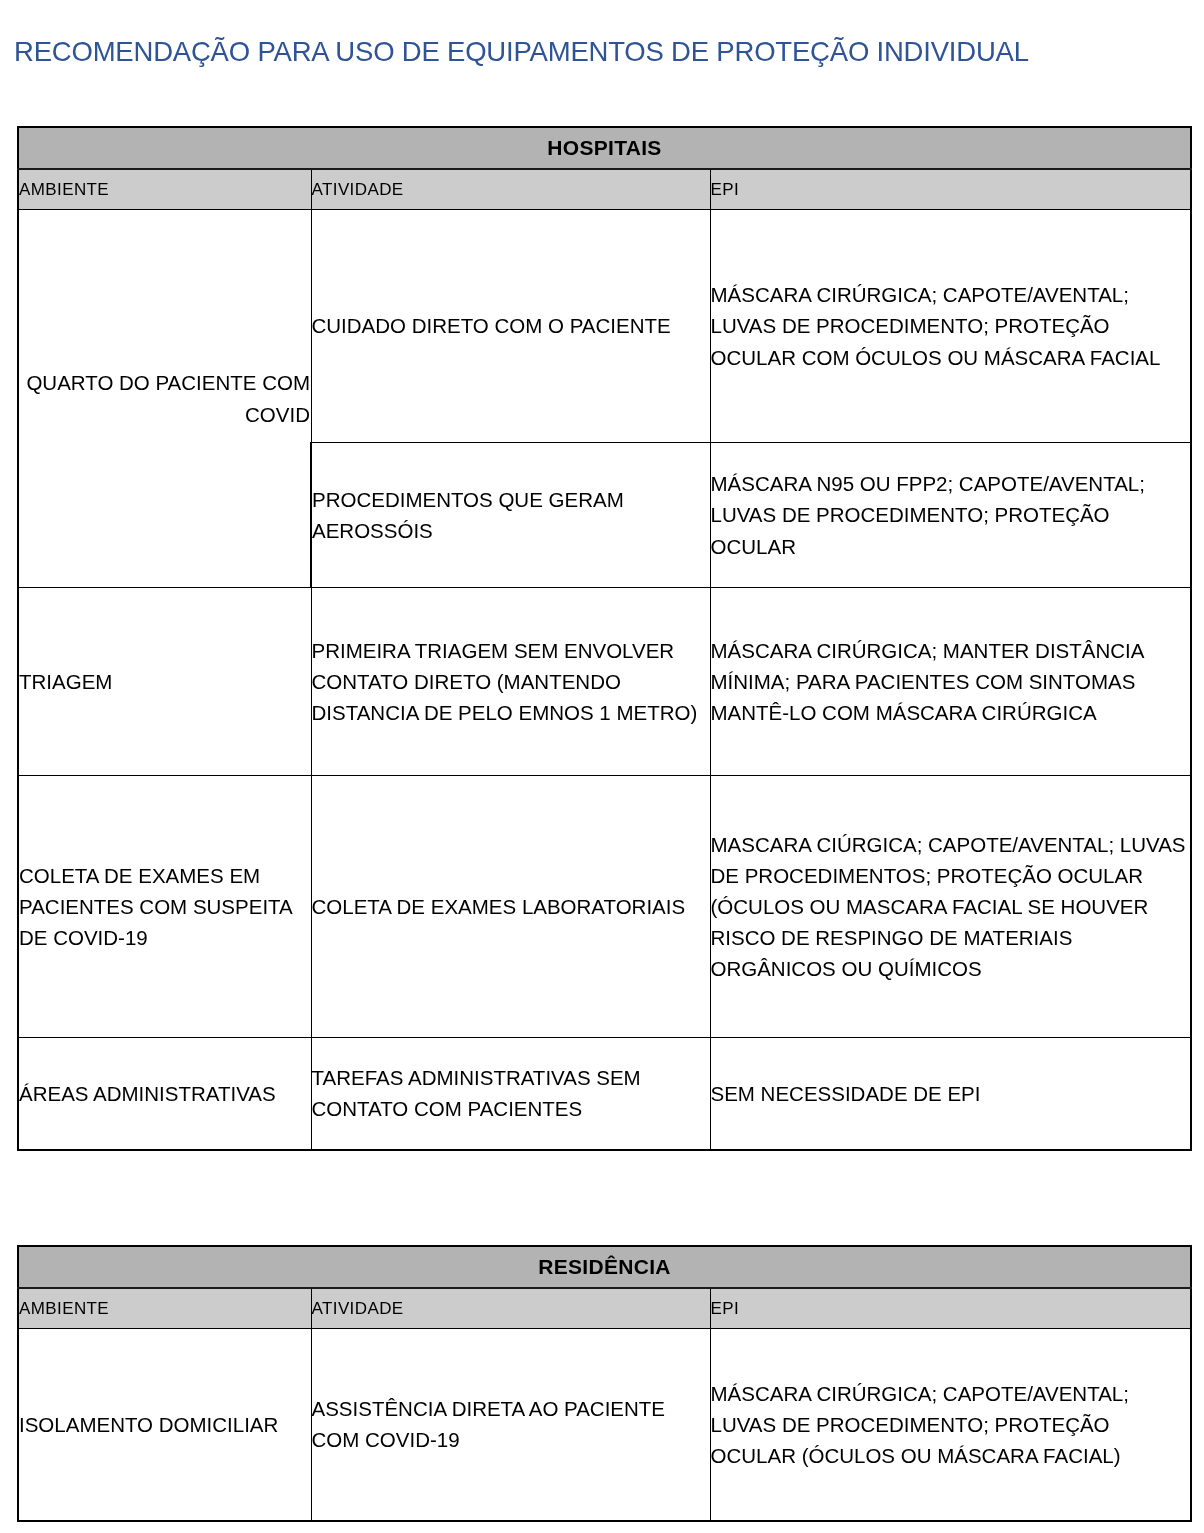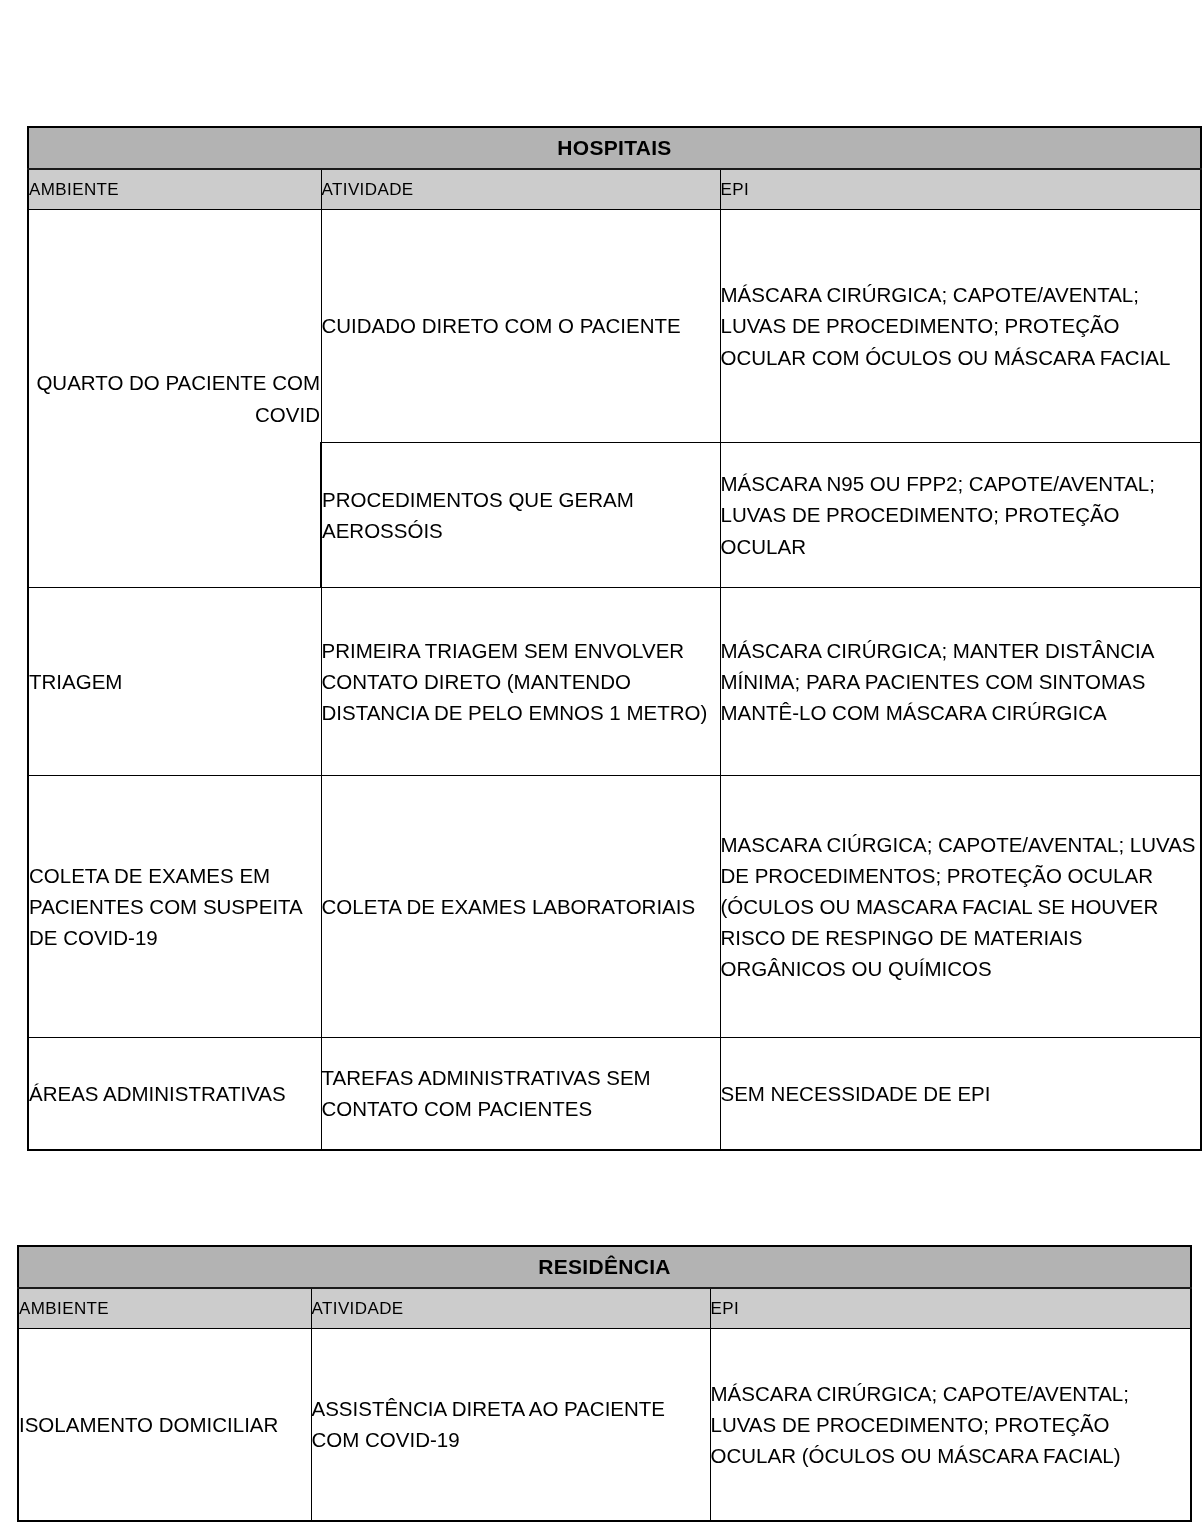--- a/index.html
+++ b/index.html
@@ -37,21 +37,21 @@
   }
 
   
   .epi-table {
     position: absolute;
     border-collapse: collapse;
     table-layout: fixed;
     background: #ffffff;
   }
   #table-hospitais {
-    left: 27px;
+    left: 17px;
     top: 126px;
     width: 1175px;
     border-radius: 18px;
   }
   #table-residencia {
     left: 17px;
     top: 1245px;
     width: 1175px;
   }
 
@@ -116,20 +116,21 @@
   }
   .epi-table tr td:first-child { border-left: 2px solid #000000; }
   .epi-table tr td:last-child  { border-right: 2px solid #000000; }
   .epi-table tr:first-child td { border-top: 2px solid #000000; }
 </style>
 </head>
 <body>
 
 <div class="page">
 
+  <h1 class="doc-title">RECOMENDAÇÃO PARA USO DE EQUIPAMENTOS DE PROTEÇÃO INDIVIDUAL</h1>
 
   <table class="epi-table" id="table-hospitais">
     <colgroup>
       <col class="c-ambiente">
       <col class="c-atividade">
       <col class="c-epi">
     </colgroup>
     <tbody>
       <tr class="banner-row">
         <td colspan="3">HOSPITAIS</td>

